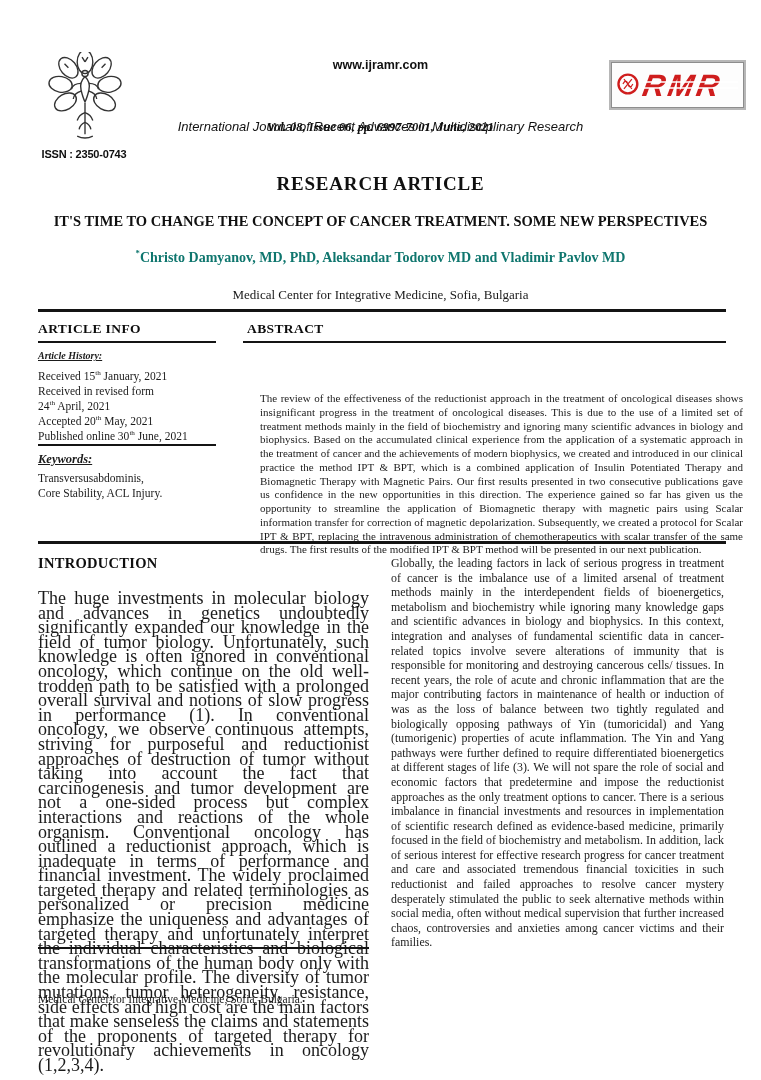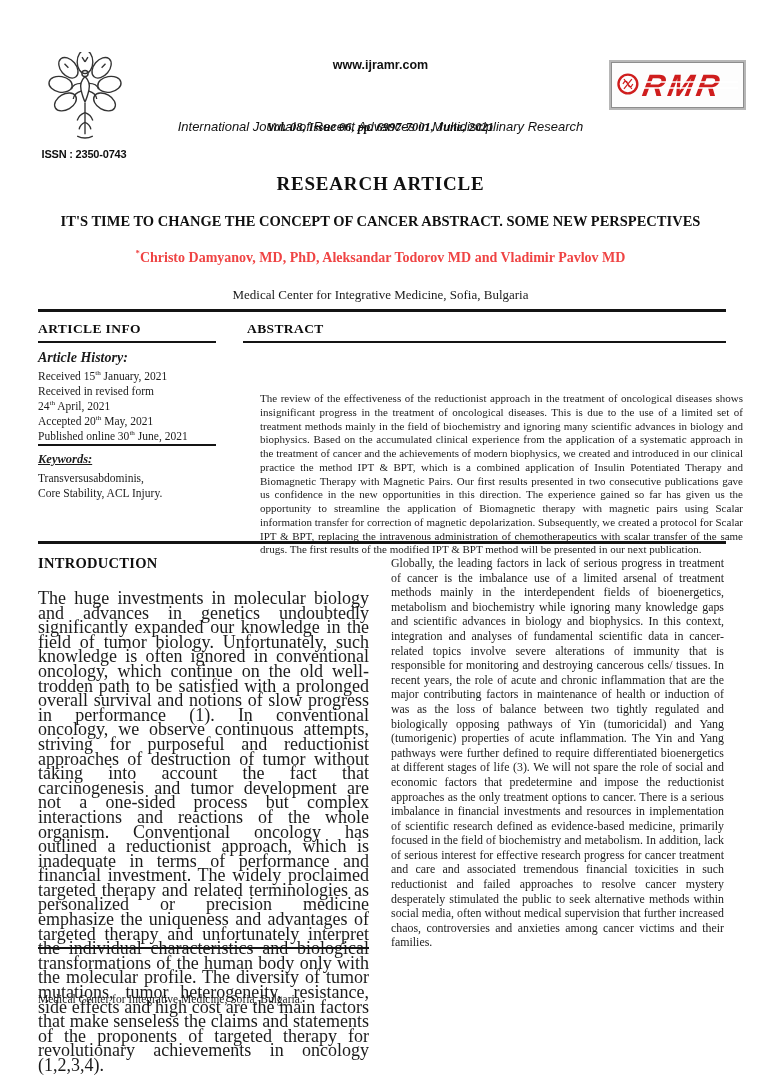--- a/index.html
+++ b/index.html
@@ -23,32 +23,32 @@
   .logo-right{position:absolute;left:609px;top:60px;width:133px;height:46px;background:#fdfdfd;
     border:2px solid #b7b7b7;box-shadow:inset 0 0 0 1px #8d8d8d;
     display:flex;align-items:center;justify-content:center;}
 
   
   .article-type{position:absolute;top:173px;left:0;width:100%;text-align:center;
     font-weight:bold;font-size:19px;letter-spacing:.8px;color:#101010;}
   .paper-title{position:absolute;top:213px;left:0;width:100%;text-align:center;
     font-weight:bold;font-size:14.5px;color:#101010;}
   .authors{position:absolute;top:250px;left:0;width:100%;text-align:center;
-    font-weight:bold;font-size:14px;color:#ef4444;}
+    font-weight:bold;font-size:14px;color:#0f766e;}
   .affiliation{position:absolute;top:287px;left:0;width:100%;text-align:center;font-size:13px;}
   .rule{position:absolute;background:#141414;}
   .rule-main{top:309px;left:38px;width:688px;height:3px;}
   .rule-section{top:541px;left:38px;width:688px;height:3px;}
 
   
   .info-heading{position:absolute;left:38px;top:321px;font-weight:bold;font-size:13.5px;letter-spacing:.4px;color:#0e0e0e;}
   .info-underline{top:341px;left:38px;width:178px;height:2px;}
   .abstract-heading{position:absolute;left:247px;top:321px;font-weight:bold;font-size:13.5px;letter-spacing:.4px;color:#0e0e0e;}
   .abstract-underline{top:341px;left:243px;width:483px;height:2px;}
-  .history-label{position:absolute;left:38px;top:350px;font-weight:bold;font-style:italic;font-size:14px;}
+  .history-label{position:absolute;left:38px;top:350px;font-weight:bold;font-style:italic;font-size:10px;text-decoration:underline;}
   .history-lines{position:absolute;left:38px;top:369px;width:195px;font-size:11.5px;line-height:15px;}
   .info-divider{top:444px;left:38px;width:178px;height:2px;}
   .keywords-label{position:absolute;left:38px;top:452px;font-weight:bold;font-style:italic;font-size:12.5px;text-decoration:underline;}
   .keywords-lines{position:absolute;left:38px;top:471px;width:195px;font-size:11.5px;line-height:15px;}
   .abstract-text{position:absolute;left:260px;top:348px;width:483px;
     font-size:11px;line-height:13.75px;text-align:justify;margin-top:44px;}
 
   
   .intro-heading{position:absolute;left:38px;top:555px;font-weight:bold;font-size:14.5px;letter-spacing:.3px;color:#0e0e0e;}
   .intro-left{position:absolute;left:38px;top:591px;width:331px;font-size:18px;line-height:14.6px;text-align:justify;}
@@ -97,21 +97,21 @@
       <circle cx="13" cy="19" r="9.5" fill="none" stroke="#cf1d1d" stroke-width="2.4"></circle>
       <path d="M8 19 q3 -6 5 0 q2 6 5 0 M9 14 l8 10 M9 24 l8 -10" stroke="#cf1d1d" stroke-width="1.2" fill="none"></path>
       <g transform="skewX(-10)">
         <text x="32" y="31" font-family="Liberation Sans, sans-serif" font-size="31" font-weight="bold" font-style="italic" letter-spacing="3" fill="#cf1d1d">RMR</text>
       </g>
       <path d="M28 17 H124 M28 23 H124" stroke="#ffffff" stroke-width="1.6"></path>
     </svg>
   </div>
 
   <div class="article-type">RESEARCH ARTICLE</div>
-  <div class="paper-title">IT'S TIME TO CHANGE THE CONCEPT OF CANCER ABSTRACT. SOME NEW PERSPECTIVES</div>
+  <div class="paper-title">IT'S TIME TO CHANGE THE CONCEPT OF CANCER TREATMENT. SOME NEW PERSPECTIVES</div>
   <div class="authors"><sup>*</sup><span>Christo Damyanov, MD, PhD, Aleksandar Todorov MD and Vladimir Pavlov MD</span></div>
   <div class="affiliation">Medical Center for Integrative Medicine, Sofia, Bulgaria</div>
   <div class="rule rule-main"></div>
 
   <div class="info-heading">ARTICLE INFO</div>
   <div class="rule info-underline"></div>
   <div class="history-label">Article History:</div>
   <div class="history-lines">
     <div><span>Received 15</span><sup>th</sup><span> January, 2021</span></div>
     <div><span>Received in revised form</span><sup></sup><span></span></div>

